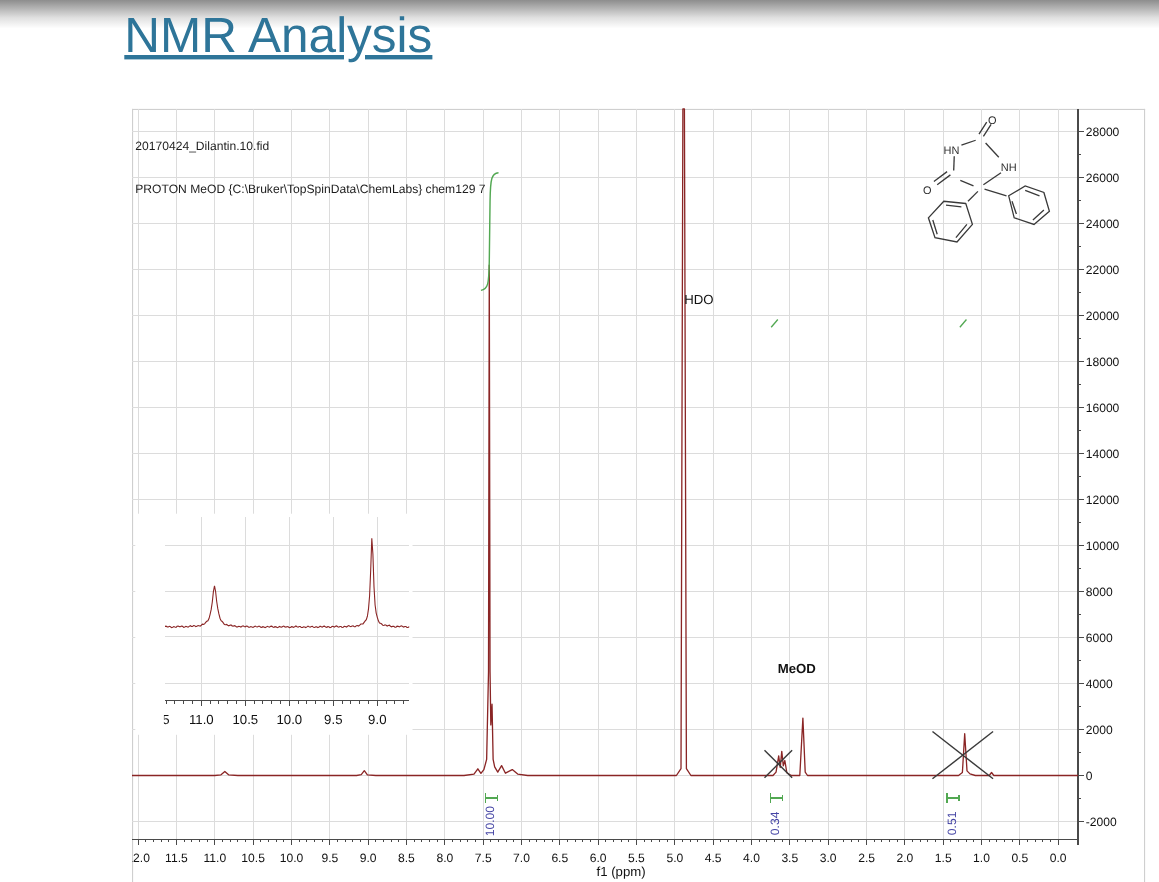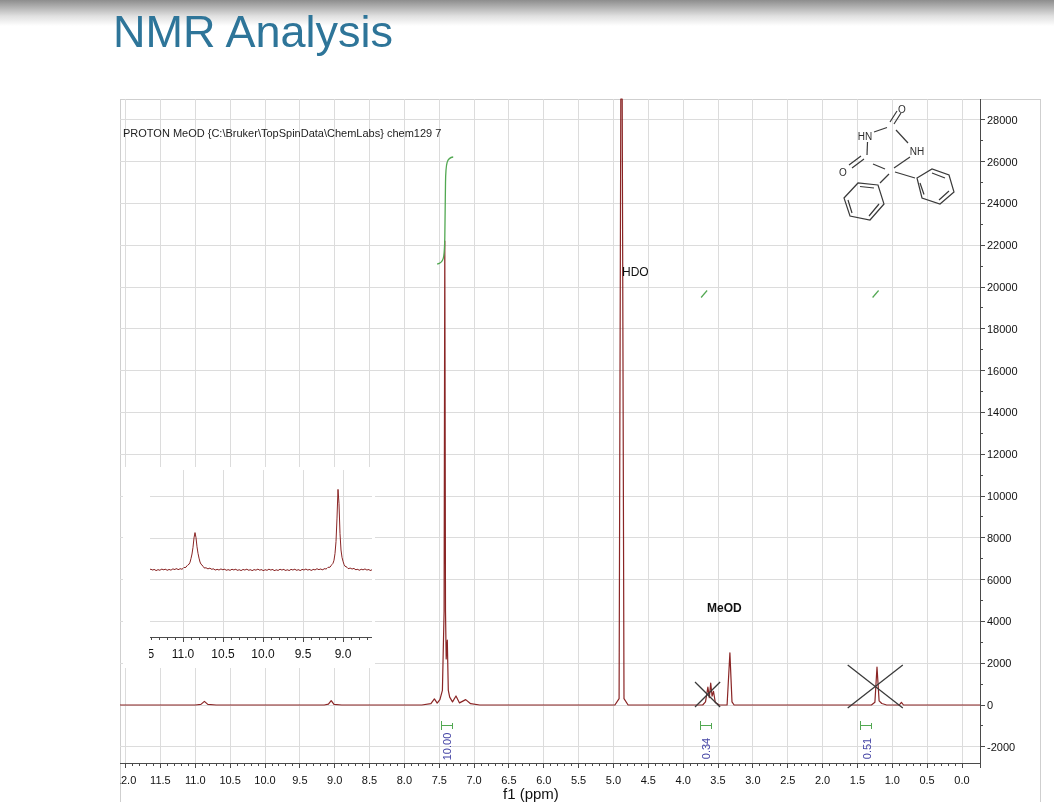--- a/index.html
+++ b/index.html
@@ -1,29 +1,29 @@
 <!DOCTYPE html>
 <html><head>
 <meta charset="utf-8">
 <style>
   html,body{margin:0;padding:0;background:#fff;}
   body{width:1054px;height:802px;overflow:hidden;position:relative;
        font-family:"Liberation Sans",sans-serif;color:#111;}
   .top-grad{position:absolute;left:0;top:0;width:1054px;height:26px;
        background:linear-gradient(to bottom,#8d8d8d 0%,#b5b5b5 30%,#e0e0e0 62%,#ffffff 100%);}
   .page-title{position:absolute;left:113px;top:6px;margin:0;
-       font-size:45px;font-weight:400;color:#2e7599;letter-spacing:0;}
+       font-size:45px;font-weight:400;color:#2e7599;letter-spacing:0;text-decoration:underline;}
   .chart-frame{position:absolute;left:120px;top:99px;width:919px;height:703px;
        border-top:1px solid #cfcfcf;border-left:1px solid #cfcfcf;border-right:1px solid #cfcfcf;}
   #plot{position:absolute;left:0;top:0;font-family:"Liberation Sans",sans-serif;}
   .hdr{position:absolute;left:123px;top:101px;font-size:11px;line-height:13px;color:#1d1d1d;white-space:pre;}
   .anno{position:absolute;font-size:12px;color:#111;}
   .hdo{left:622px;top:249px;margin-top:16px;}
   .meod{left:707px;top:601px;font-weight:bold;}
-  .f1label{position:absolute;left:503px;top:785px;width:84px;text-align:left;font-size:15px;color:#111;}
+  .f1label{position:absolute;left:503px;top:785px;width:84px;text-align:right;font-size:12px;color:#111;}
   .ilabel{position:absolute;width:44px;height:13px;text-align:center;font-size:11px;
        color:#4545a5;transform:rotate(-90deg);}
   .il1{left:425px;top:740px;}
   .il2{left:684px;top:742px;}
   .il3{left:845px;top:742px;}
   .molecule{position:absolute;left:828px;top:99px;}
   .molecule text{font-size:10px;fill:#2e2e2e;}
   .molecule path,.molecule line{stroke:#3a3a3a;stroke-width:1.2;fill:none;}
 </style>
 </head>
@@ -362,20 +362,21 @@
       <line x1="700.5" y1="721" x2="700.5" y2="730"></line>
       <line x1="700.5" y1="725.5" x2="711.5" y2="725.5"></line>
       <line x1="711.5" y1="722.5" x2="711.5" y2="728.5"></line>
       <line x1="860.8" y1="721" x2="860.8" y2="730"></line>
       <line x1="860.8" y1="725.5" x2="871.8" y2="725.5"></line>
       <line x1="871.8" y1="722.5" x2="871.8" y2="728.5"></line>
     </g>
   </svg>
 
 <div class="hdr">
+  <div>20170424_Dilantin.10.fid</div>
   <div>PROTON MeOD {C:\Bruker\TopSpinData\ChemLabs} chem129 7</div>
 </div>
 
 <div class="anno hdo">HDO</div>
 <div class="anno meod">MeOD</div>
 <div class="f1label">f1 (ppm)</div>
 
 <div class="ilabel il1">10.00</div>
 <div class="ilabel il2">0.34</div>
 <div class="ilabel il3">0.51</div>

